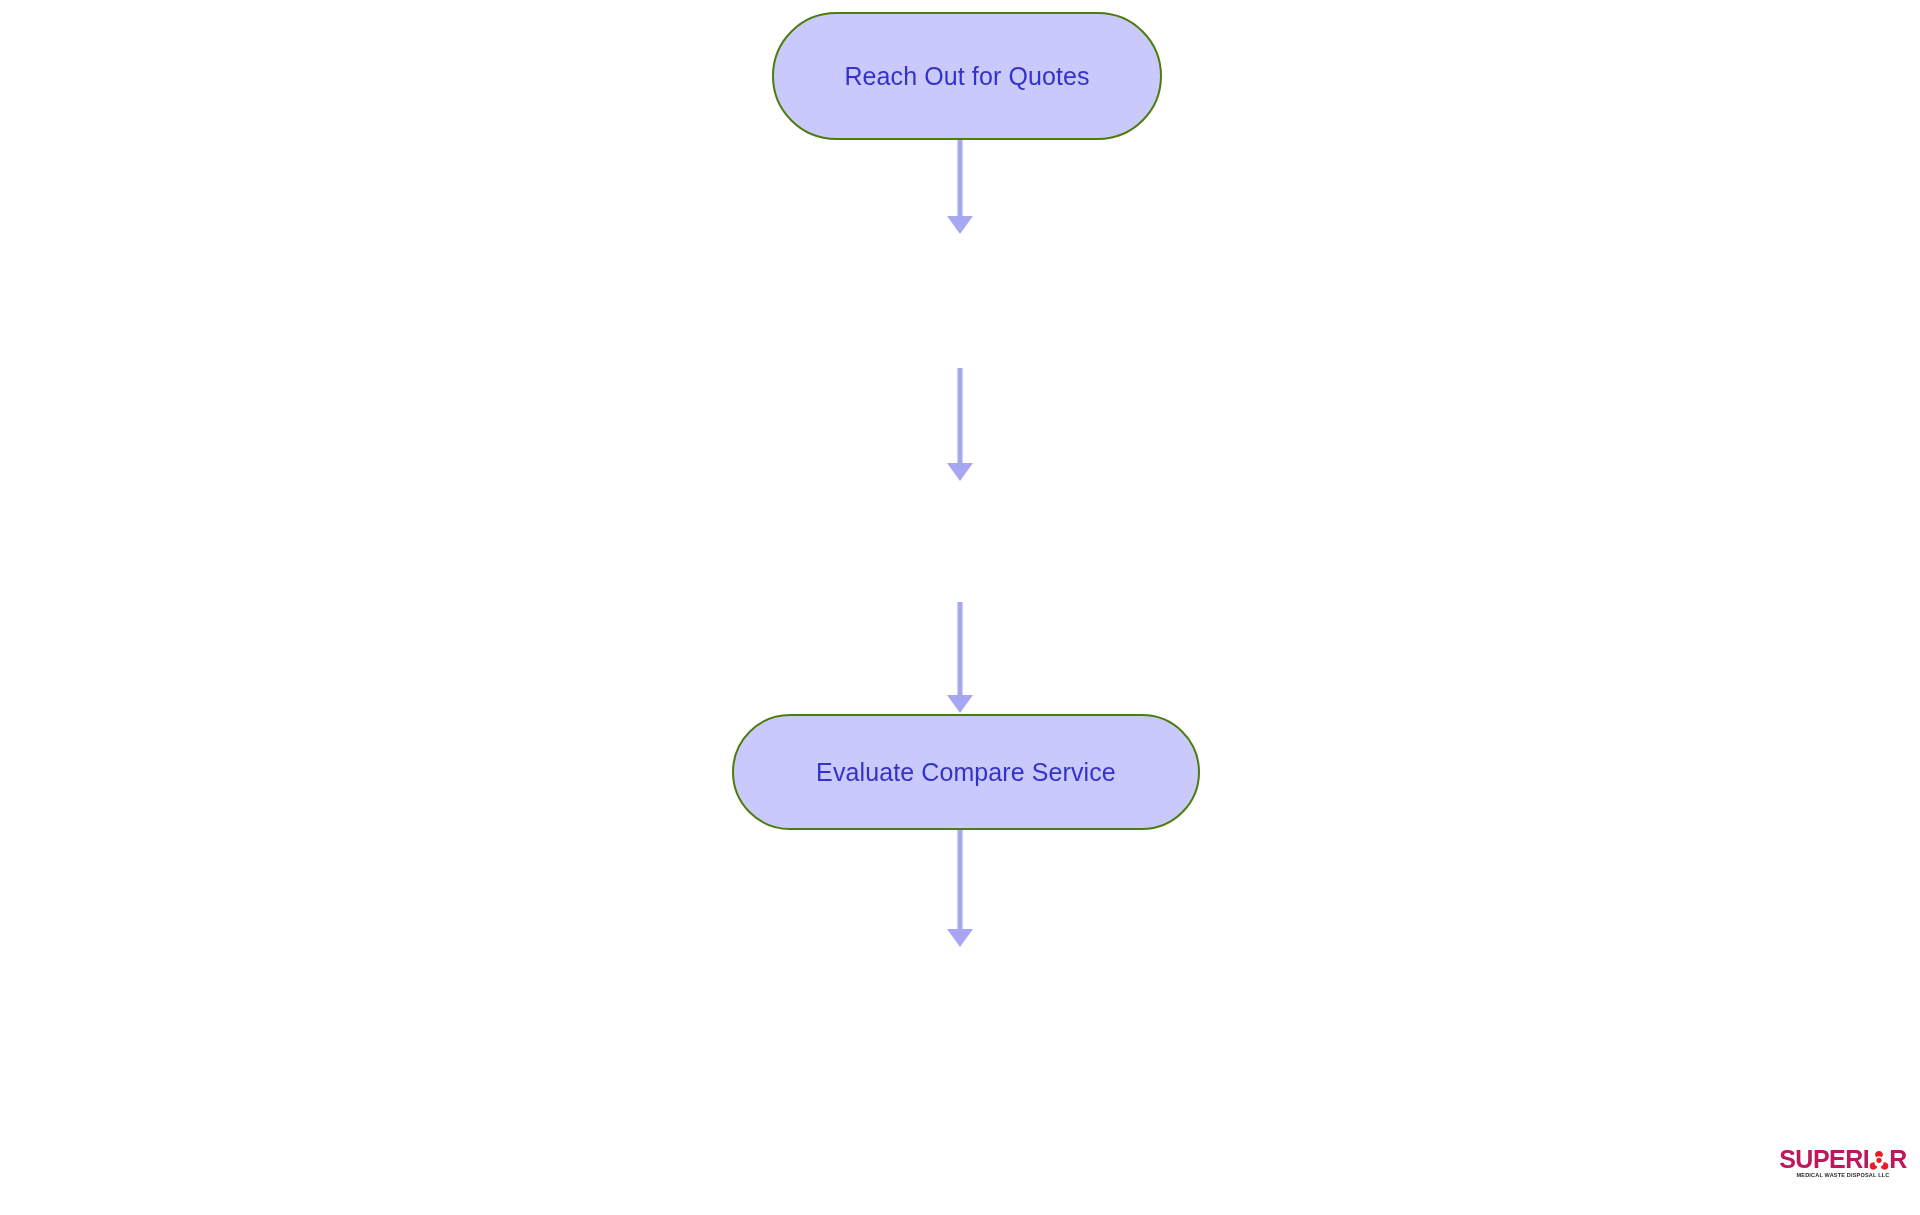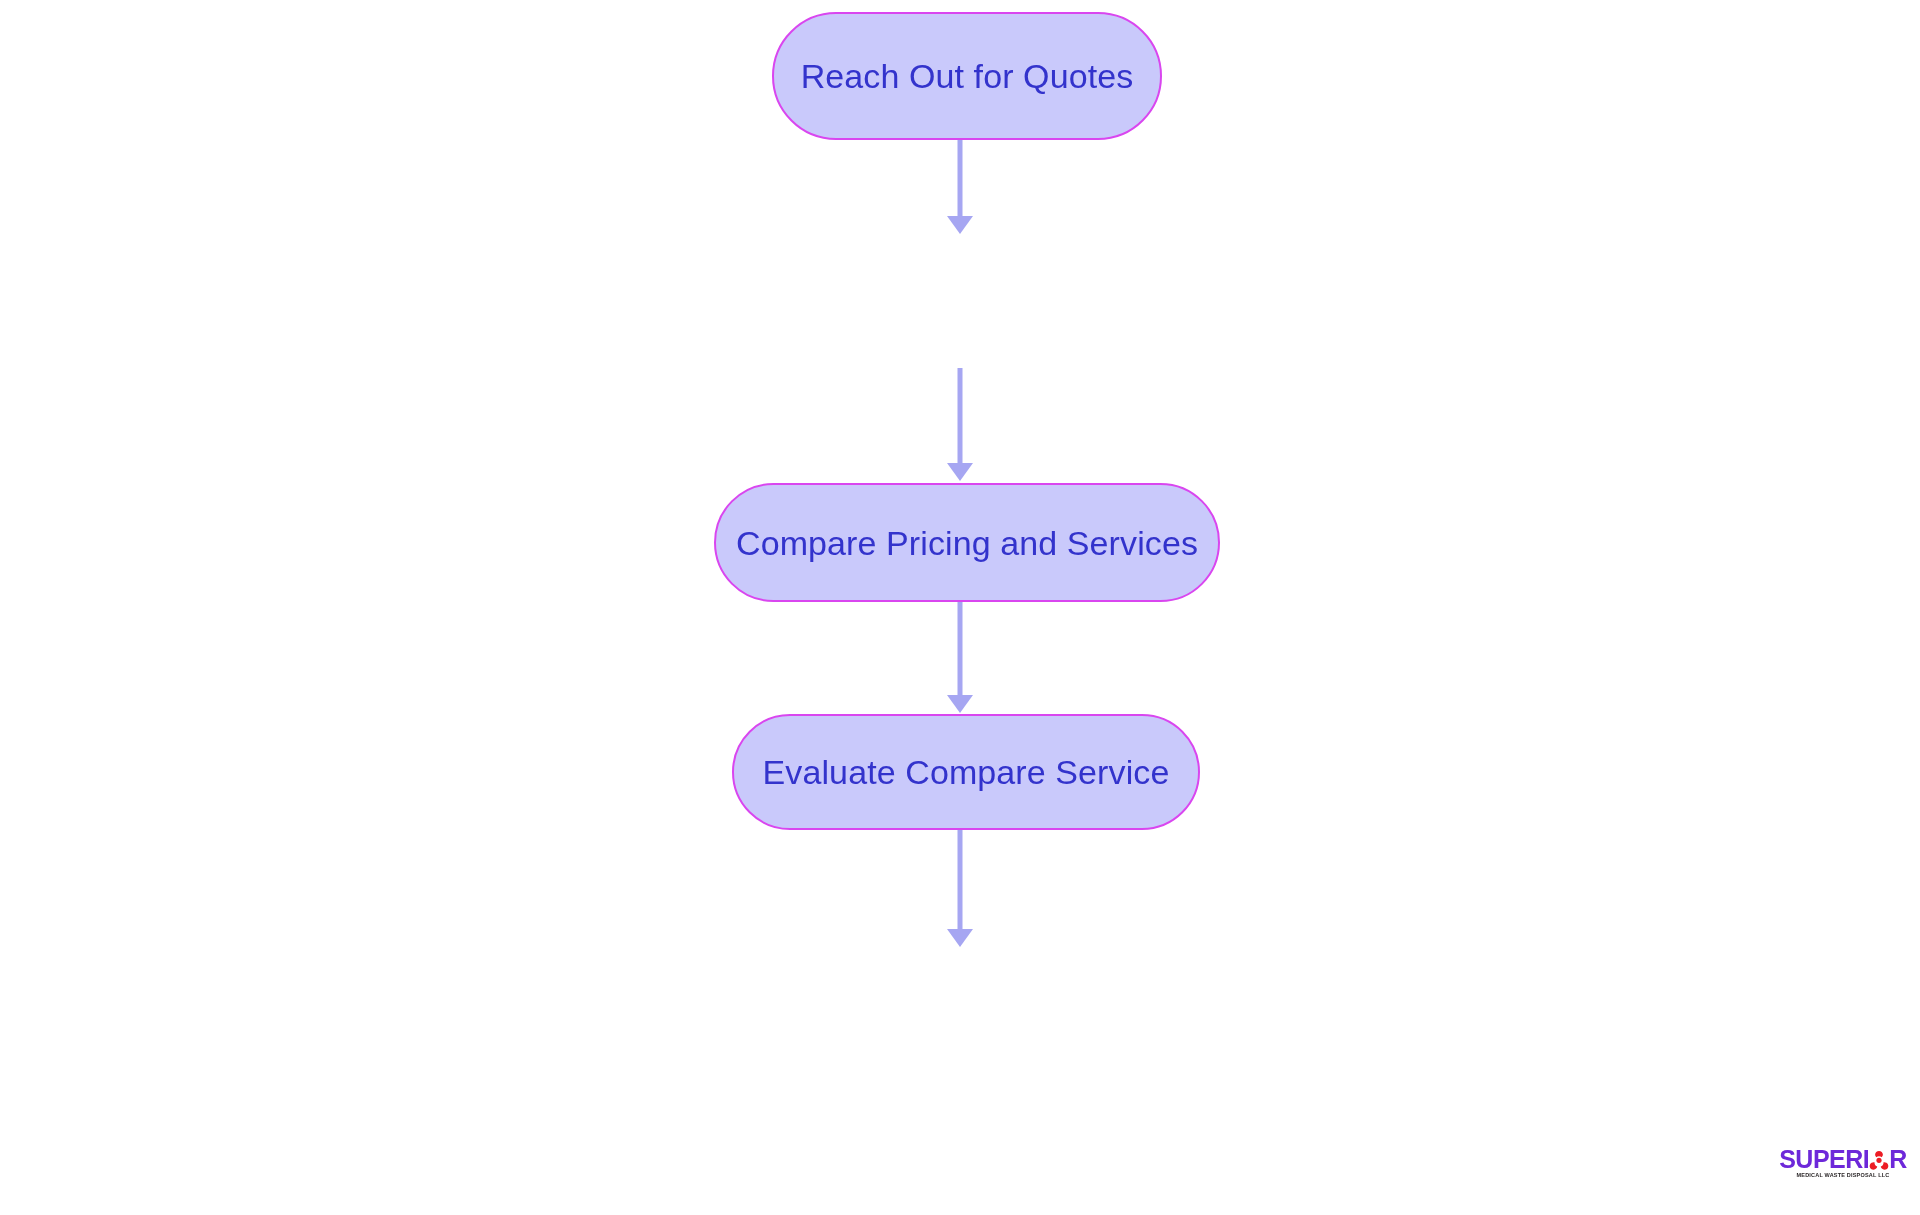--- a/index.html
+++ b/index.html
@@ -24,24 +24,24 @@
   }
 
   
   .node {
     position: absolute;
     box-sizing: border-box;
     display: flex;
     align-items: center;
     justify-content: center;
     background: #c9c9fb;
-    border: 2px solid #d946ef;
+    border: 2px solid #4d7c0f;
     border-radius: 999px;
     color: #3333cc;
-    font-size: 34px;
+    font-size: 25px;
     font-weight: 400;
     letter-spacing: 0.1px;
     white-space: nowrap;
     user-select: none;
   }
   .node-label {
     color: #3333cc;
     line-height: 1;
   }
 
@@ -99,21 +99,21 @@
     display: flex;
     align-items: center;
     justify-content: center;
     font-family: "Liberation Sans", "DejaVu Sans", sans-serif;
     font-weight: 700;
     font-size: 25px;
     letter-spacing: -0.5px;
     color: #ec1c24;
     line-height: 1;
   }
-  .logo-part { color: #6d28d9; }
+  .logo-part { color: #be185d; }
   .biohazard {
     display: inline-block;
     width: 22px;
     height: 22px;
     position: relative;
     top: 1px;
     margin: 0 -1px;
   }
   .logo-tagline {
     margin-top: 1px;
@@ -135,23 +135,20 @@
     <span class="node-label">Reach Out for Quotes</span>
   </div>
 
   <div class="connector conn-1"></div>
   <div class="arrowhead arrow-1"></div>
 
 
   <div class="connector conn-2"></div>
   <div class="arrowhead arrow-2"></div>
 
-  <div class="node node-3">
-    <span class="node-label">Compare Pricing and Services</span>
-  </div>
 
   <div class="connector conn-3"></div>
   <div class="arrowhead arrow-3"></div>
 
   <div class="node node-4">
     <span class="node-label">Evaluate Compare Service</span>
   </div>
 
   <div class="connector conn-4"></div>
   <div class="arrowhead arrow-4"></div>

